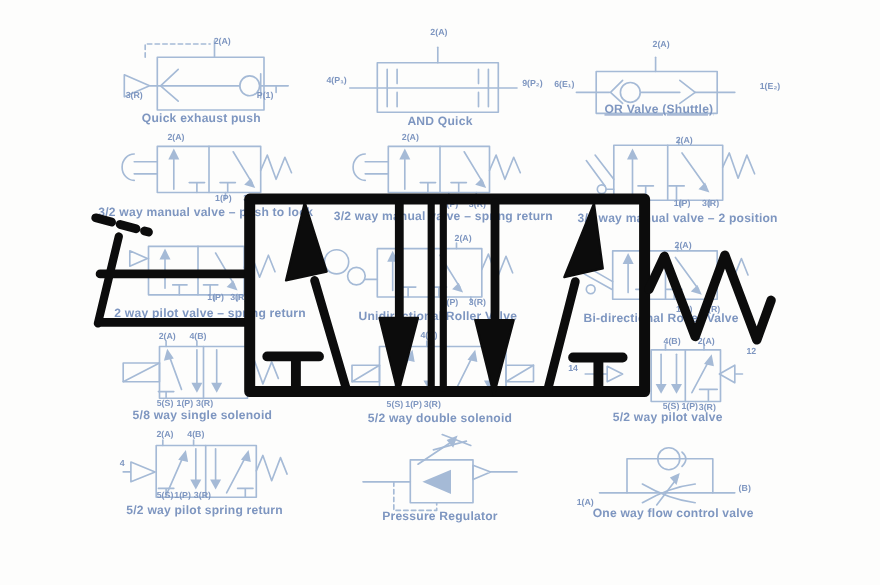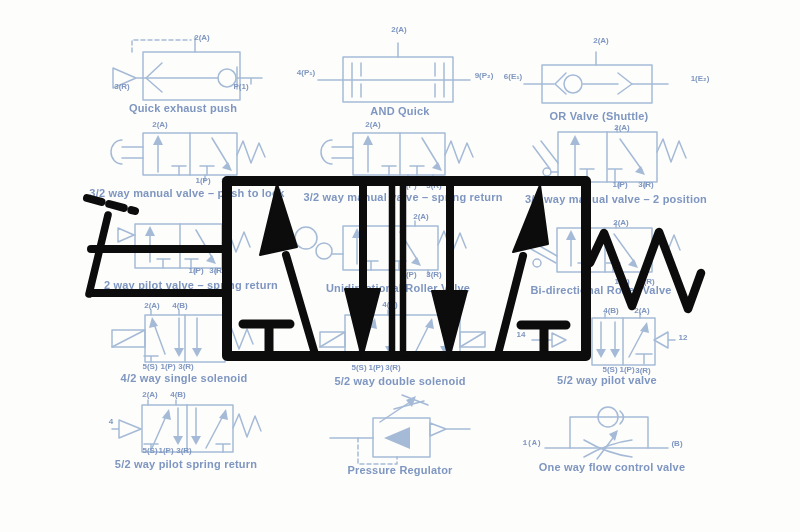--- a/index.html
+++ b/index.html
@@ -211,21 +211,21 @@
 
   <div>
       <span class="title" style="left: 183px; top: 102px;">Quick exhaust push</span>
       <span class="port" style="left: 202px; top: 33px;">2(A)</span>
       <span class="port" style="left: 122px; top: 82px;">3(R)</span>
       <span class="port" style="left: 241px; top: 82px; text-align: center;">P(1)</span>
       <span class="title" style="left: 400px; top: 105px;">AND Quick</span>
       <span class="port" style="left: 399px; top: 25px;">2(A)</span>
       <span class="port" style="left: 306px; top: 68px;">4(P₁)</span>
       <span class="port" style="left: 484px; top: 71px;">9(P₂)</span>
-      <span class="title" style="left: 599px; top: 110px;">OR Valve (Shuttle)</span>
+      <span class="title" style="left: 599px; top: 94px; text-decoration: underline;">OR Valve (Shuttle)</span>
       <span class="port" style="left: 601px; top: 36px;">2(A)</span>
       <span class="port" style="left: 513px; top: 72px;">6(E₁)</span>
       <span class="port" style="left: 700px; top: 74px;">1(E₂)</span>
       <span class="title" style="left: 187px; top: 187px;">3/2 way manual valve – push to lock</span>
       <span class="port" style="left: 160px; top: 120px;">2(A)</span>
       <span class="port" style="left: 203px; top: 176px;">1(P)</span>
       <span class="port" style="left: 229px; top: 176px;">3(R)</span>
       <span class="title" style="left: 403px; top: 191px;">3/2 way manual valve – spring return</span>
       <span class="port" style="left: 373px; top: 120px;">2(A)</span>
       <span class="port" style="left: 409px; top: 181px;">1(P)</span>
@@ -238,49 +238,49 @@
       <span class="port" style="left: 196px; top: 266px;">1(P)</span>
       <span class="port" style="left: 217px; top: 266px;">3(R)</span>
       <span class="title" style="left: 398px; top: 282px;">Unidirectional Roller Valve</span>
       <span class="port" style="left: 421px; top: 212px;">2(A)</span>
       <span class="port" style="left: 409px; top: 270px;">1(P)</span>
       <span class="port" style="left: 434px; top: 270px;">3(R)</span>
       <span class="title" style="left: 601px; top: 284px;">Bi-directional Roller Valve</span>
       <span class="port" style="left: 621px; top: 218px;">2(A)</span>
       <span class="port" style="left: 622px; top: 277px;">1(P)</span>
       <span class="port" style="left: 647px; top: 277px;">3(R)</span>
-      <span class="title" style="left: 184px; top: 372px;">4/2 way single solenoid</span>
+      <span class="title" style="left: 184px; top: 372px;">5/8 way single solenoid</span>
       <span class="port" style="left: 152px; top: 301px;">2(A)</span>
       <span class="port" style="left: 180px; top: 301px;">4(B)</span>
       <span class="port" style="left: 150px; top: 362px;">5(S)</span>
       <span class="port" style="left: 168px; top: 362px;">1(P)</span>
       <span class="port" style="left: 186px; top: 362px;">3(R)</span>
       <span class="title" style="left: 400px; top: 375px;">5/2 way double solenoid</span>
       <span class="port" style="left: 390px; top: 300px;">4(B)</span>
       <span class="port" style="left: 359px; top: 363px;">5(S)</span>
       <span class="port" style="left: 376px; top: 363px;">1(P)</span>
       <span class="port" style="left: 393px; top: 363px;">3(R)</span>
       <span class="title" style="left: 607px; top: 374px;">5/2 way pilot valve</span>
       <span class="port" style="left: 611px; top: 306px;">4(B)</span>
       <span class="port" style="left: 642px; top: 306px;">2(A)</span>
       <span class="port" style="left: 521px; top: 330px;">14</span>
-      <span class="port" style="left: 683px; top: 333px;">12</span>
+      <span class="port" style="left: 683px; top: 315px;">12</span>
       <span class="port" style="left: 610px; top: 365px;">5(S)</span>
       <span class="port" style="left: 627px; top: 365px;">1(P)</span>
       <span class="port" style="left: 643px; top: 366px;">3(R)</span>
       <span class="title" style="left: 186px; top: 458px; text-align: right;">5/2 way pilot spring return</span>
       <span class="port" style="left: 150px; top: 390px;">2(A)</span>
       <span class="port" style="left: 178px; top: 390px;">4(B)</span>
       <span class="port" style="left: 111px; top: 417px;">4</span>
       <span class="port" style="left: 150px; top: 446px;">5(S)</span>
       <span class="port" style="left: 166px; top: 446px;">1(P)</span>
       <span class="port" style="left: 184px; top: 446px;">3(R)</span>
       <span class="title" style="left: 400px; top: 464px;">Pressure Regulator</span>
       <span class="title" style="left: 612px; top: 461px;">One way flow control valve</span>
-      <span class="port" style="left: 532px; top: 438px; font-family: Liberation Mono, monospace;">1(A)</span>
+      <span class="port" style="left: 532px; top: 452px;">1(A)</span>
       <span class="port" style="left: 677px; top: 439px;">(B)</span>
     </div>
 
   <svg width="800" height="532" viewBox="0 0 800 532">
     <g>
       <path class="b" style="stroke-width:8;stroke-dasharray:15 8" d="M87,198 L135,211"></path>
       <path class="b" style="stroke-width:7.5" d="M108,215 L89,294"></path>
       <path class="b" style="stroke-width:8" d="M91,249 H223"></path>
       <path class="b" style="stroke-width:8" d="M91,293 H223"></path>
     </g>

